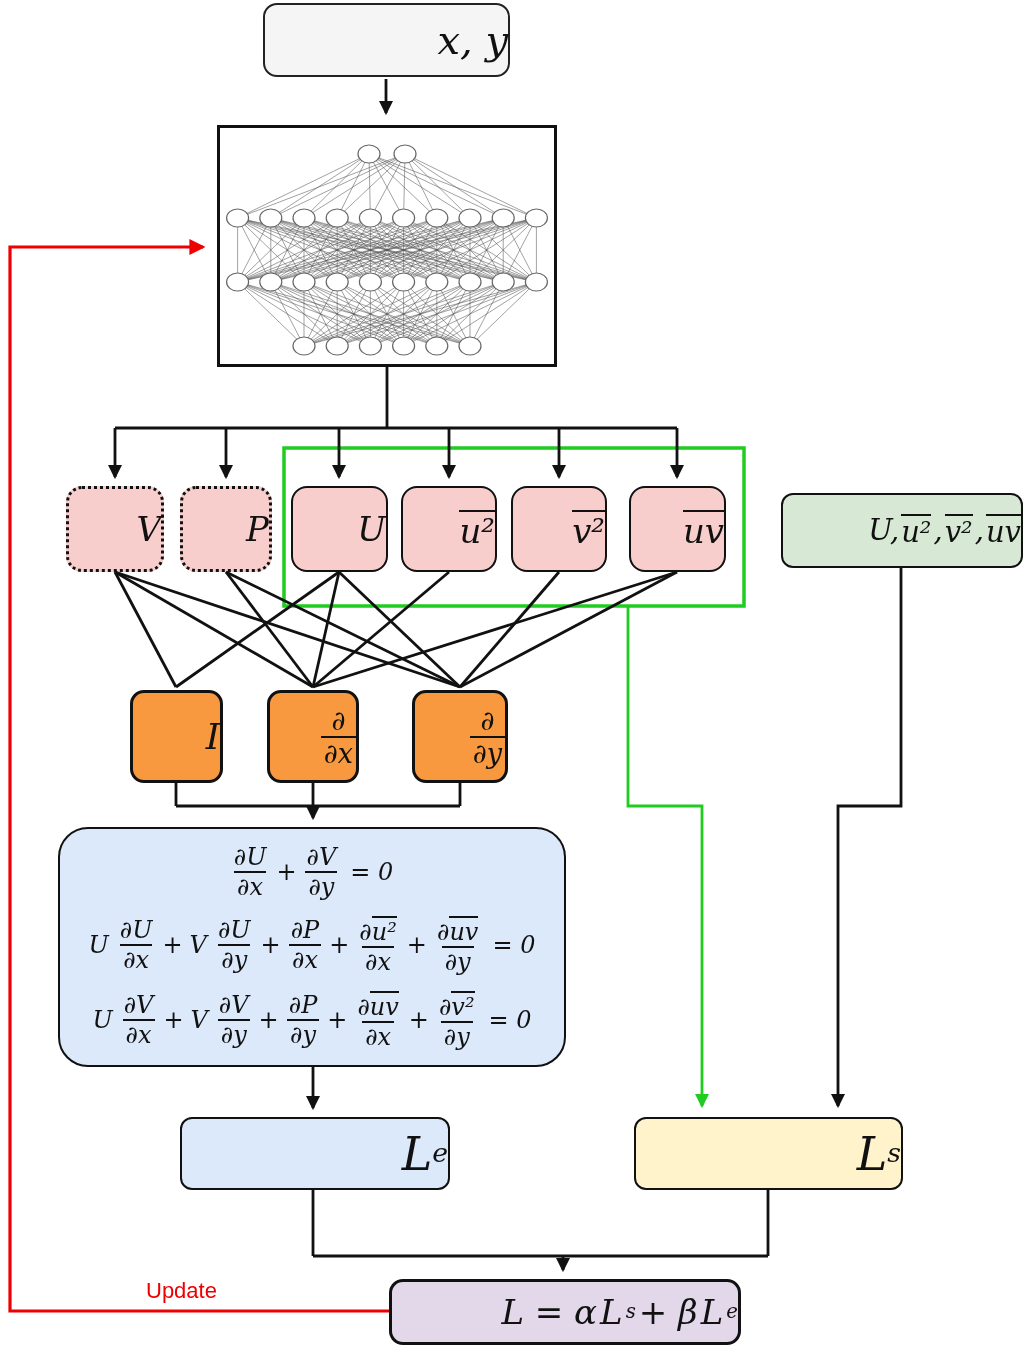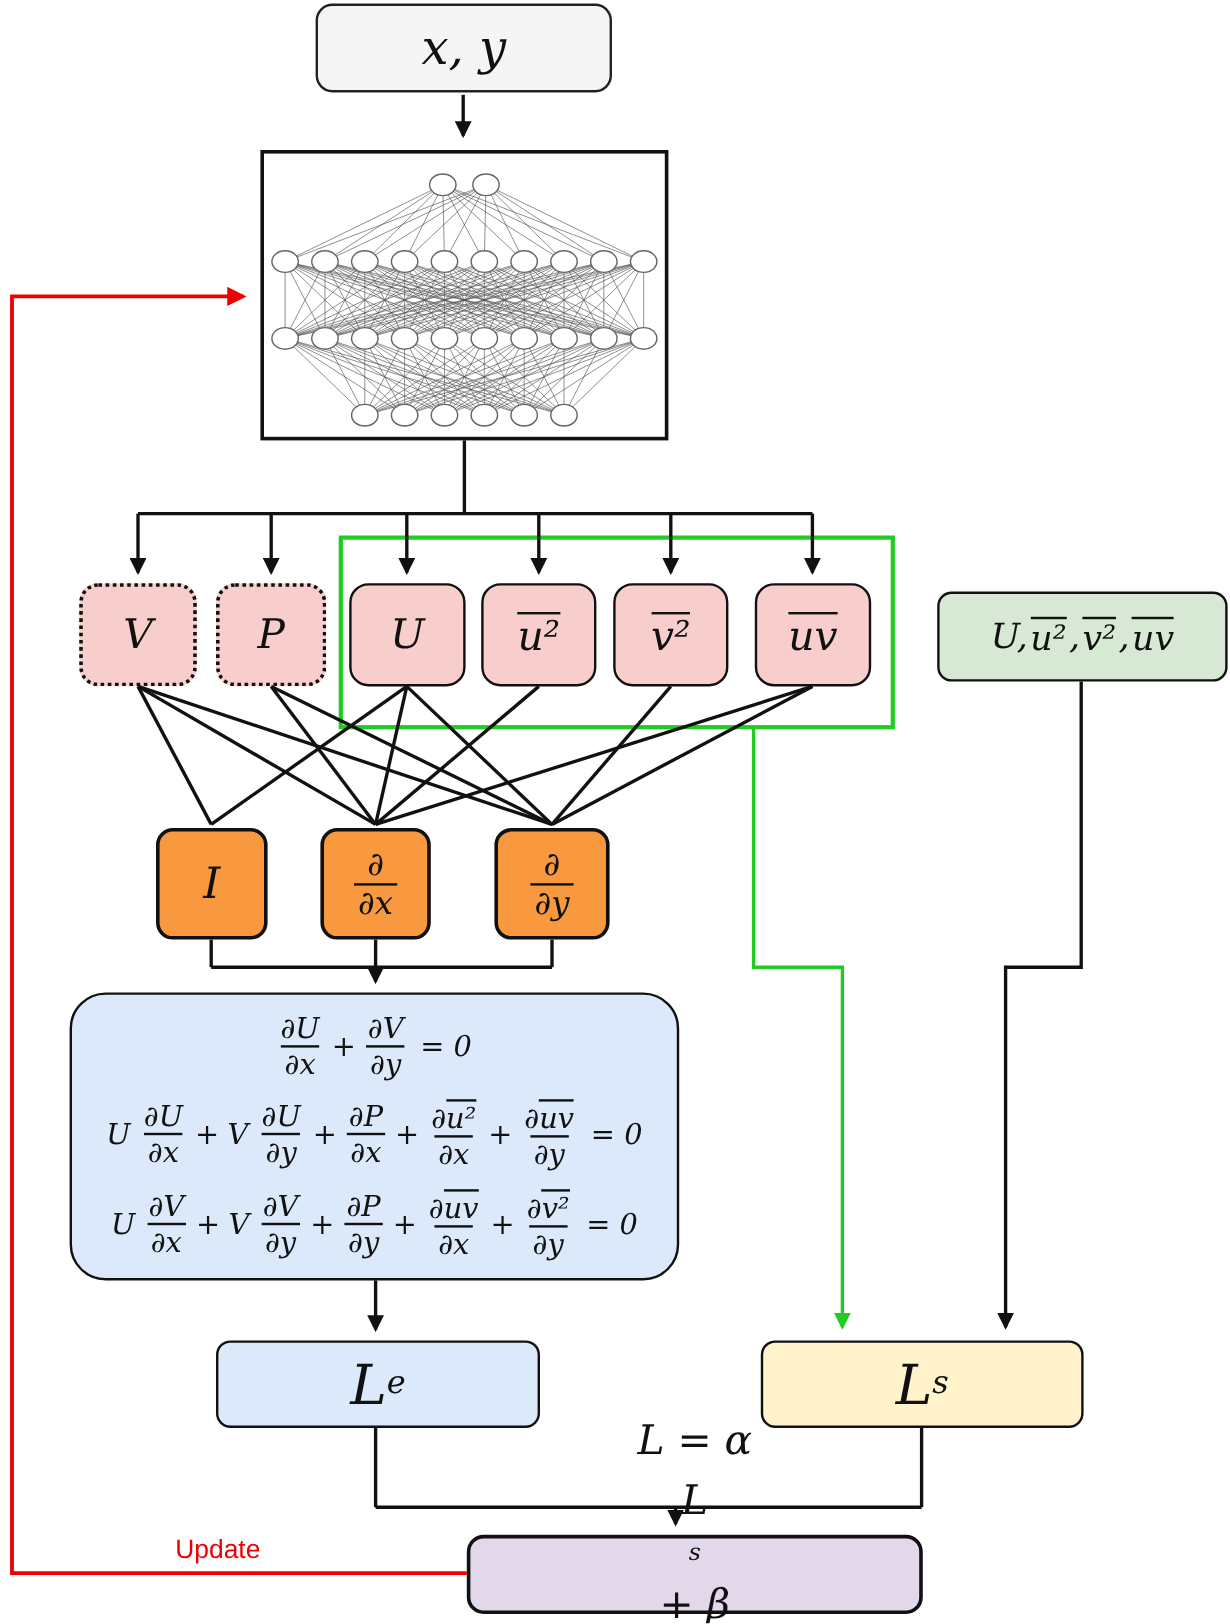--- a/index.html
+++ b/index.html
@@ -1,19 +1,19 @@
 <!DOCTYPE html>
 <html style="--input_fill: #F5F5F5; --output_box_fill: #F8CECC; --operator_fill: #F8993F; --equation_fill: #DCE9FB; --supervised_fill: #FFF3CC; --total_fill: #E2D8EA; --data_fill: #D7E8D5; --highlight_green: #1FCC1F; --update_red: #EE0000; --wire_black: #111111;"><head>
 <meta charset="utf-8">
 <style>
   html,body{margin:0;padding:0;background:#fff;}
   #canvas{position:relative;width:1025px;height:1353px;background:#fff;overflow:hidden;
           font-family:"DejaVu Serif",serif;}
   
-  .box{position:absolute;box-sizing:border-box;display:flex;align-items:center;justify-content:center;
+  .box{position:absolute;box-sizing:border-box;display:flex;align-items:center;justify-content:flex-end;
        color:#111;font-style:italic;font-family:"DejaVu Serif",serif;line-height:1;}
   
   #xybox{left:263px;top:3px;width:247px;height:74px;background:var(--input_fill,#F5F5F5);
          border:2.6px solid #222;border-radius:14px;font-size:40px;}
   
   #nnbox{left:217px;top:125px;width:340px;height:242px;background:#fff;border:3.5px solid #111;}
   
   .pout{background:var(--output_box_fill,#F8CECC);border:2.6px solid #111;border-radius:16px;font-size:34px;}
   .dotted{border-style:dotted;border-width:3.4px;}
   #bV{left:66px;top:486px;width:98px;height:86px;}
@@ -40,22 +40,22 @@
   .frac .num{display:block;padding:0 3px 2px 3px;}
   .frac .den{display:block;border-top:2.3px solid #111;padding:2px 3px 0 3px;}
   .ov{display:inline-block;border-top:2.3px solid #111;padding-top:2px;line-height:1;font-style:italic;}
   .coef{margin-right:1px;}
   .rhs{margin-left:4px;}
   
   #leb{left:180px;top:1117px;width:270px;height:73px;background:var(--equation_fill,#DCE9FB);
        border:2.8px solid #111;border-radius:12px;font-size:46px;}
   #lsb{left:634px;top:1117px;width:269px;height:73px;background:var(--supervised_fill,#FFF3CC);
        border:2.8px solid #111;border-radius:12px;font-size:46px;}
-  #ltot{left:389px;top:1279px;width:380px;height:66px;background:var(--total_fill,#E2D8EA);
-        border:3px solid #111;border-radius:14px;font-size:34px;gap:16px;flex-direction:column;}
+  #ltot{left:389px;top:1279px;width:352px;height:66px;background:var(--total_fill,#E2D8EA);
+        border:3px solid #111;border-radius:14px;font-size:34px;gap:3px;}
   .lsub{font-size:0.58em;vertical-align:-0.28em;font-style:italic;}
   
   #update{left:146px;top:1274px;width:130px;height:34px;position:absolute;color:var(--update_red,#EE0000);
           font-family:"Liberation Sans",sans-serif;font-weight:normal;font-style:normal;font-size:22px;
           display:flex;align-items:center;}
   
   #wires{position:absolute;left:0;top:0;pointer-events:none;}
 </style>
 </head>
 <body>

